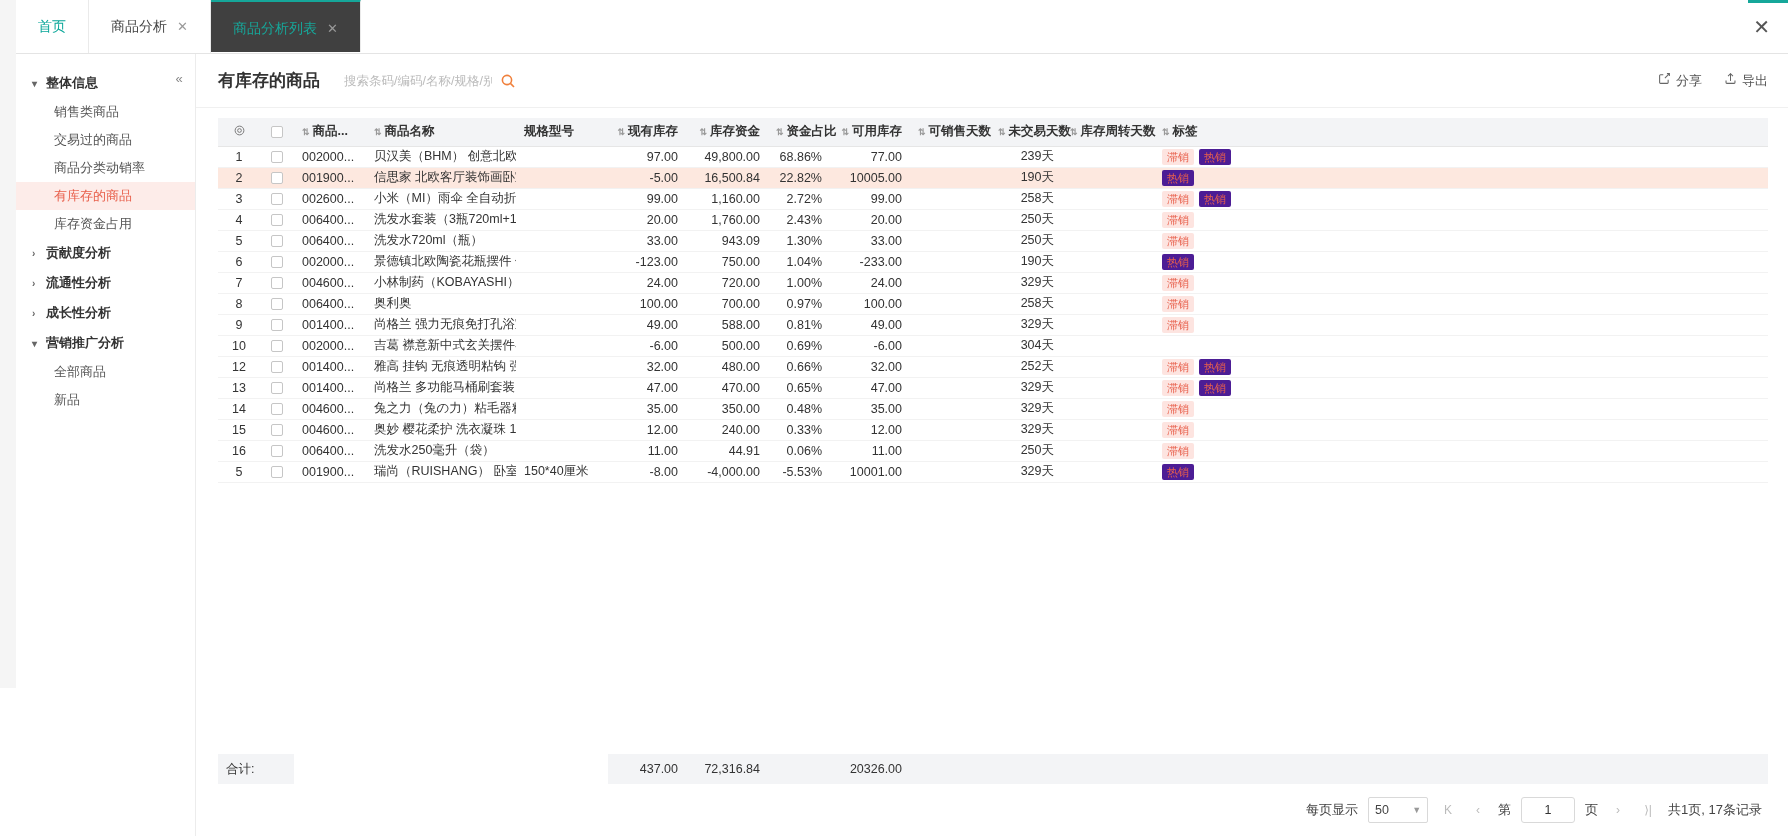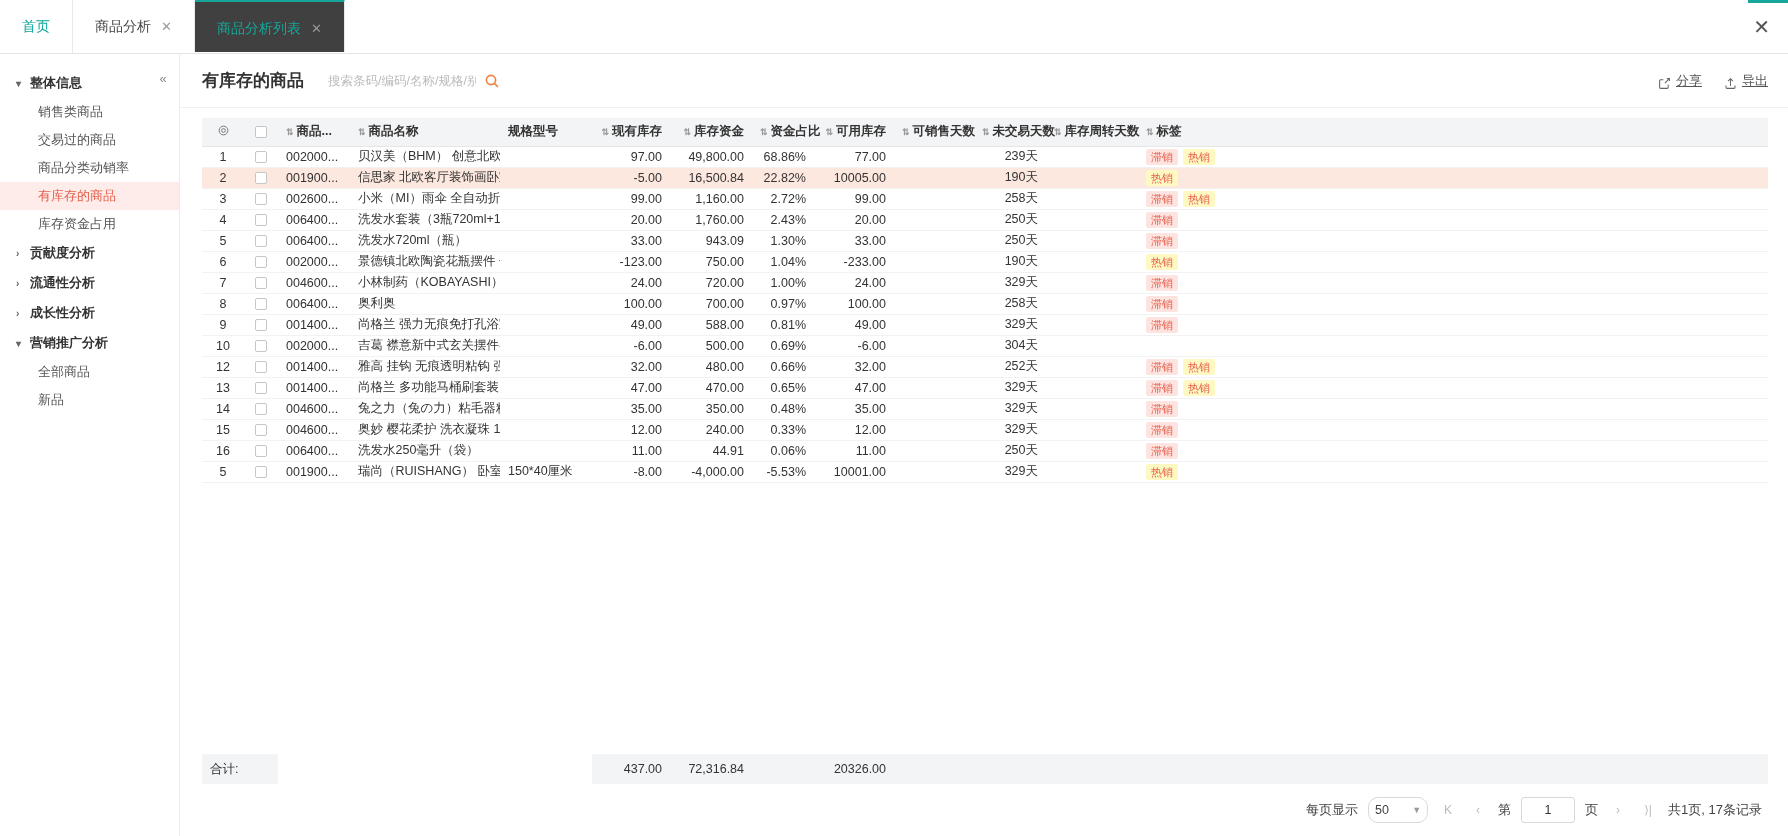--- a/index.html
+++ b/index.html
@@ -5,21 +5,21 @@
   * { box-sizing: border-box; }
   html, body {
     margin: 0; padding: 0;
     width: 1788px; height: 836px;
     font-family: "Liberation Sans", sans-serif;
     font-size: 13px;
     color: #333;
     background: #fff;
     overflow: hidden;
   }
-  #app { position: relative; width: 1788px; height: 688px; background:#f5f5f5; }
+  #app { position: relative; width: 1788px; height: 688px; background:#f5f5f5;padding-left:16px; }
 
   
   .tabbar {
     height: 54px;
     background: #fff;
     border-bottom: 1px solid #e4e4e4;
     display: flex;
     align-items: stretch;
     position: relative;
   }
@@ -135,22 +135,22 @@
   .searchbox input::placeholder { color:#bbb; }
   .search-icon {
     position:absolute; right: 4px; top: 4px;
     width: 20px; height:20px;
     color:#f0803c;
     display:flex;align-items:center;justify-content:center;
     cursor:pointer;
   }
   .head-actions { margin-left:auto; display:flex; gap:22px; }
   .head-action {
-    display:flex; align-items:flex-end; gap:5px;
-    font-size: 13px; color:#555; cursor:pointer;text-decoration:underline;
+    display:flex; align-items:flex-start; gap:5px;
+    font-size: 13px; color:#555; cursor:pointer;
   }
   .head-action svg { display:block; }
 
   
   .table-area { flex:1; overflow:hidden; padding: 10px 20px 0 22px; }
   table.grid { width:100%; border-collapse: collapse; table-layout: fixed;}
   table.grid th {
     background: #f3f4f6;
     height: 28px;
     font-size: 12.5px;
@@ -183,21 +183,21 @@
   }
   .tag {
     display:inline-block;
     font-size: 11px;
     padding: 1px 5px;
     border-radius: 2px;
     margin-right: 5px;
     line-height: 14px;
   }
   .tag-slow { background:#fde4e0; color:#e8604c; }
-  .tag-hot  { background:#fef9c3; color:#e8604c; }
+  .tag-hot  { background:#4c1d95; color:#e8604c; }
   .cell-name { color:#333; }
 
   
   .summary-wrap { padding: 0 20px 0 22px; }
   table.summary { width:100%; border-collapse:collapse; table-layout:fixed; }
   table.summary td {
     height: 30px;
     background: #f3f4f6;
     font-size: 12.5px;
     color:#333;
@@ -210,21 +210,21 @@
     height: 52px;
     display:flex; align-items:center; justify-content:flex-end;
     padding: 0 26px 0 0;
     gap: 10px;
     font-size: 13px; color:#444;
   }
   .pager .lbl { color:#444; }
   .select-box {
     position:relative;
     width: 60px; height: 26px;
-    border:1px solid #d9d9d9; border-radius:10px;
+    border:1px solid #d9d9d9; border-radius:2px;
     display:flex; align-items:center;
     padding: 0 6px;
     font-size: 12.5px;
     background:#fff;
     cursor:pointer;
   }
   .select-box .caret { margin-left:auto; color:#999; font-size:9px;}
   .pg-btn {
     width: 20px; height:24px;
     display:flex;align-items:center;justify-content:center;

